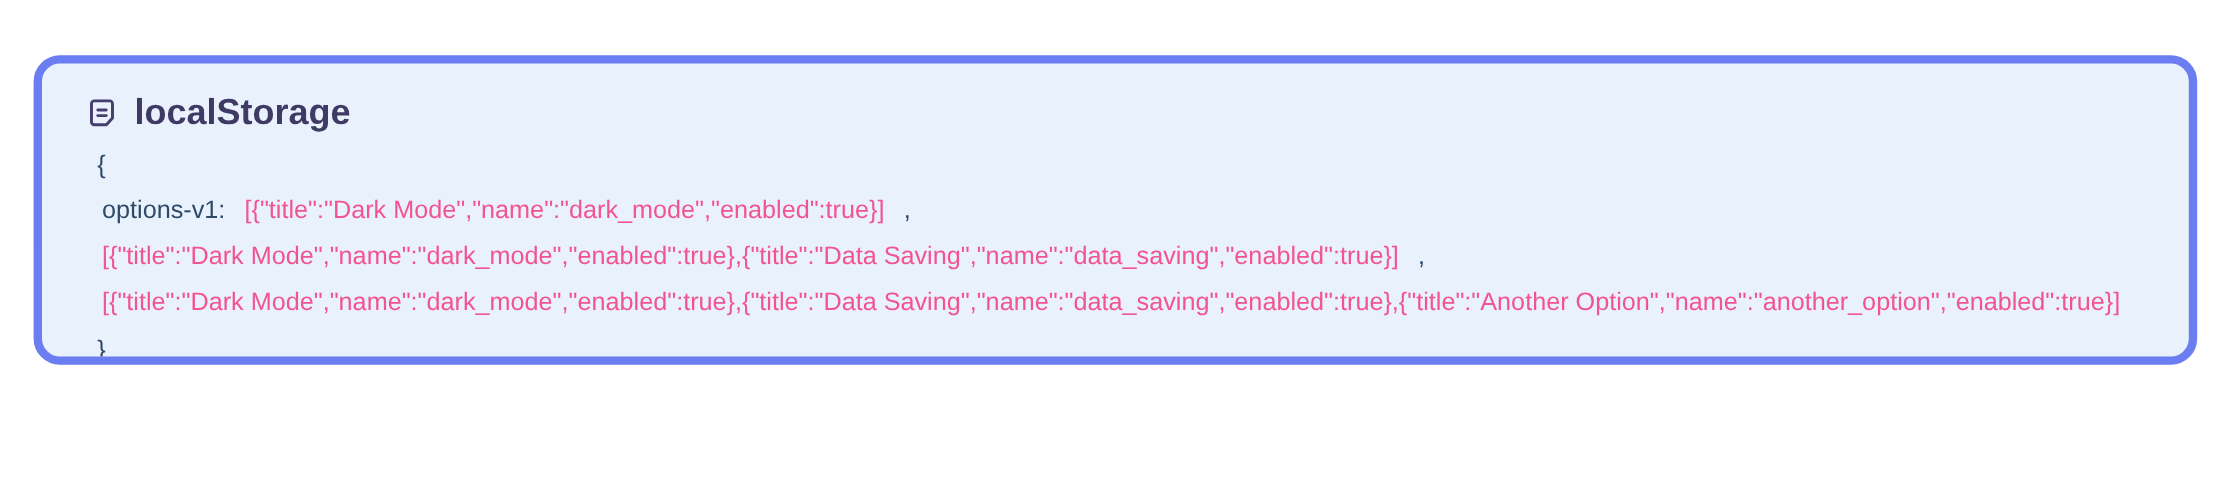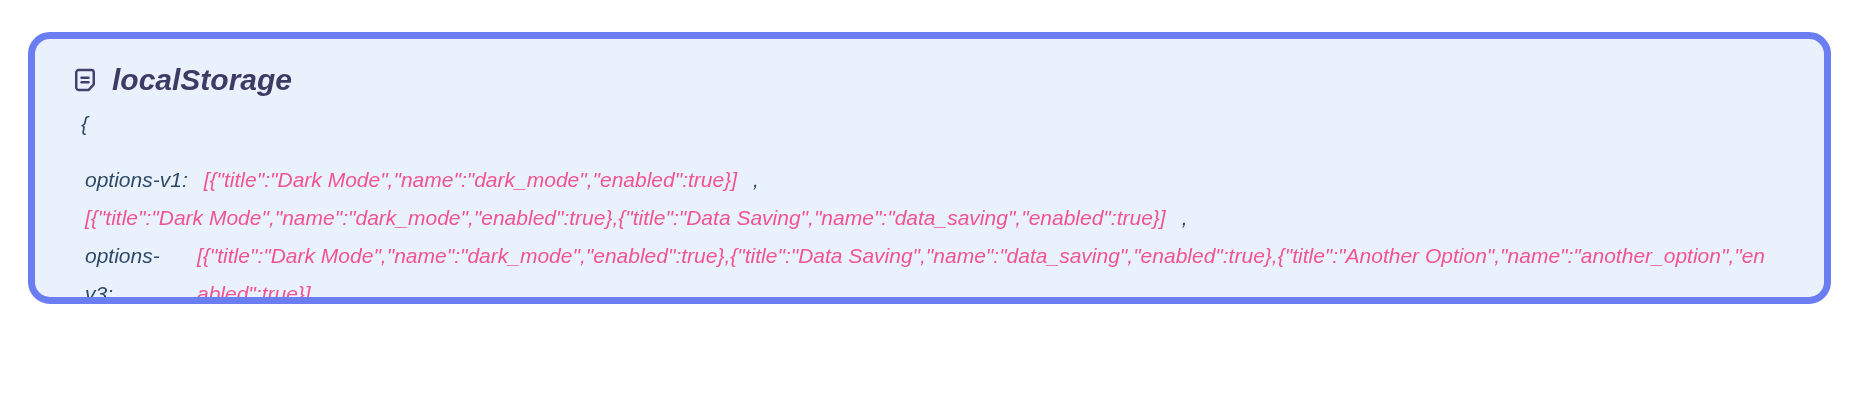--- a/index.html
+++ b/index.html
@@ -3,22 +3,21 @@
 <meta charset="utf-8">
 <style>
   * { box-sizing: border-box; }
   html, body { margin: 0; padding: 0; background: #ffffff; }
   body {
     font-family: "Liberation Sans", "DejaVu Sans", sans-serif;
     width: 1866px; height: 404px; overflow: hidden;
   }
   .stage {
     width: 1866px; height: 336px;
-    padding: 32px 35px 32px 28px;
-    font-style: italic;
+    padding: 46px 35px 32px 28px;
   }
   .card {
     width: 100%; height: 100%;
     background: #e9f1fd;
     border: 7px solid #6a7df1;
     border-radius: 22px;
     padding: 24px 40px 20px 36px;
     color: #2e4a68;
     overflow: hidden;
   }
@@ -36,21 +35,21 @@
   }
   .doc-icon { display: inline-flex; }
   .doc-icon svg { width: 28px; height: 28px; display: block; }
   .json-body {
     font-size: 21px;
     line-height: 38px;
     padding-left: 10px;
     color: #2e4a68;
   }
   .brace { white-space: pre; }
-  .rows { margin: 18px 0 2px 4px; }
+  .rows { margin: 0 0 2px 4px; }
   .entry-row {
     display: flex;
     align-items: flex-start;
     column-gap: 16px;
   }
   .entry-key {
     color: #2e4a68;
     flex: 0 1 auto;
   }
   .entry-value {
@@ -88,21 +87,20 @@
         <div class="entry-row">
           <span class="entry-key">options-v1:</span>
           <span class="entry-value">[{"title":"Dark Mode","name":"dark_mode","enabled":true}]</span>
           <span class="entry-sep">,</span>
         </div>
         <div class="entry-row">
           <span class="entry-value">[{"title":"Dark Mode","name":"dark_mode","enabled":true},{"title":"Data Saving","name":"data_saving","enabled":true}]</span>
           <span class="entry-sep">,</span>
         </div>
         <div class="entry-row">
-          <span class="entry-key">options-v3:</span>
           <span class="entry-value">[{"title":"Dark Mode","name":"dark_mode","enabled":true},{"title":"Data Saving","name":"data_saving","enabled":true},{"title":"Another Option","name":"another_option","enabled":true}]</span>
           <span class="entry-sep"></span>
         </div>
       </div>
 
       <div class="brace">}</div>
     </div>
 
   </section>
 </div>

